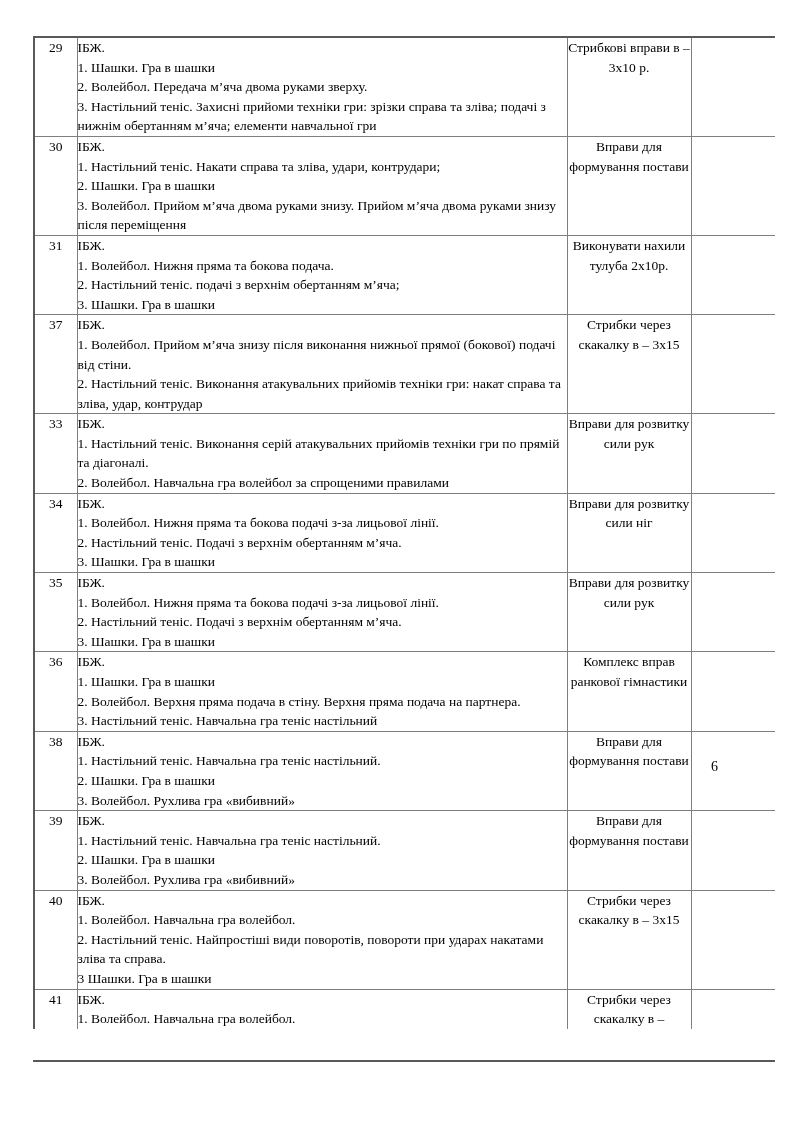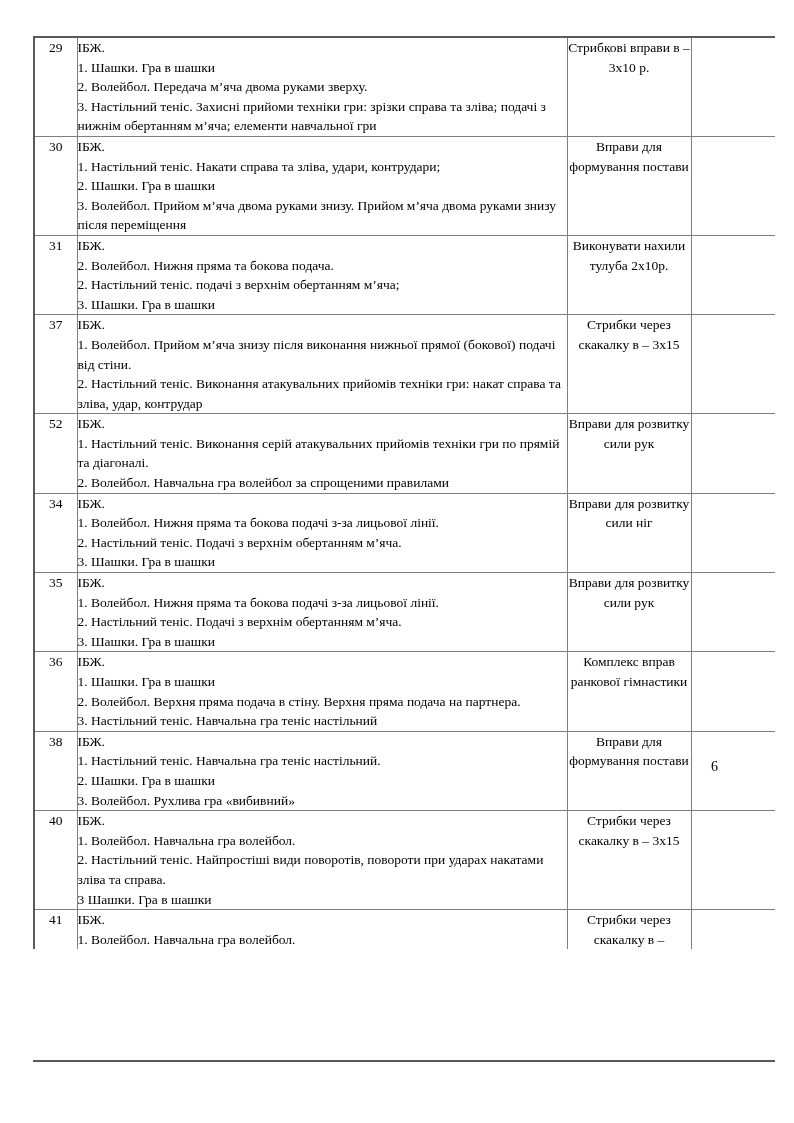--- a/index.html
+++ b/index.html
@@ -143,39 +143,39 @@
               <span class="ln">2. Шашки.  Гра в шашки</span>
               <span class="ln">3. Волейбол. Прийом м’яча двома руками знизу. Прийом м’яча двома руками знизу після переміщення</span>
             </td>
             <td class="home">Вправи для формування постави</td>
             <td class="note"></td>
           </tr>
           <tr class="row">
             <td class="num">31</td>
             <td class="body">
               <span class="ln">ІБЖ.</span>
-              <span class="ln">2. Волейбол. Нижня пряма та бокова подача.</span>
+              <span class="ln">1. Волейбол. Нижня пряма та бокова подача.</span>
               <span class="ln">2. Настільний теніс. подачі з верхнім обертанням м’яча;</span>
               <span class="ln">3. Шашки.  Гра в шашки</span>
             </td>
             <td class="home">Виконувати нахили тулуба 2х10р.</td>
             <td class="note"></td>
           </tr>
           <tr class="row">
             <td class="num">37</td>
             <td class="body">
               <span class="ln">ІБЖ.</span>
               <span class="ln">1. Волейбол. Прийом м’яча знизу після виконання нижньої прямої (бокової) подачі від стіни.</span>
               <span class="ln">2. Настільний теніс. Виконання атакувальних прийомів техніки гри: накат справа та зліва, удар, контрудар</span>
             </td>
             <td class="home">Стрибки через скакалку в – 3х15</td>
             <td class="note"></td>
           </tr>
           <tr class="row">
-            <td class="num">52</td>
+            <td class="num">33</td>
             <td class="body">
               <span class="ln">ІБЖ.</span>
               <span class="ln">1. Настільний теніс. Виконання серій атакувальних прийомів техніки гри по прямій та діагоналі.</span>
               <span class="ln">2. Волейбол. Навчальна гра волейбол за спрощеними правилами</span>
             </td>
             <td class="home">Вправи для розвитку сили рук</td>
             <td class="note"></td>
           </tr>
           <tr class="row">
             <td class="num">34</td>
@@ -215,20 +215,31 @@
             <td class="body">
               <span class="ln">ІБЖ.</span>
               <span class="ln">1. Настільний теніс. Навчальна гра теніс настільний.</span>
               <span class="ln">2. Шашки.  Гра в шашки</span>
               <span class="ln">3. Волейбол. Рухлива гра «вибивний»</span>
             </td>
             <td class="home">Вправи для формування постави</td>
             <td class="note"></td>
           </tr>
           <tr class="row">
+            <td class="num">39</td>
+            <td class="body">
+              <span class="ln">ІБЖ.</span>
+              <span class="ln">1. Настільний теніс. Навчальна гра теніс настільний.</span>
+              <span class="ln">2. Шашки.  Гра в шашки</span>
+              <span class="ln">3. Волейбол. Рухлива гра «вибивний»</span>
+            </td>
+            <td class="home">Вправи для формування постави</td>
+            <td class="note"></td>
+          </tr>
+          <tr class="row">
             <td class="num">40</td>
             <td class="body">
               <span class="ln">ІБЖ.</span>
               <span class="ln">1. Волейбол. Навчальна гра волейбол.</span>
               <span class="ln">2. Настільний теніс. Найпростіші види поворотів, повороти при ударах накатами зліва та справа.</span>
               <span class="ln">3 Шашки.  Гра в шашки</span>
             </td>
             <td class="home">Стрибки через скакалку в – 3х15</td>
             <td class="note"></td>
           </tr>

